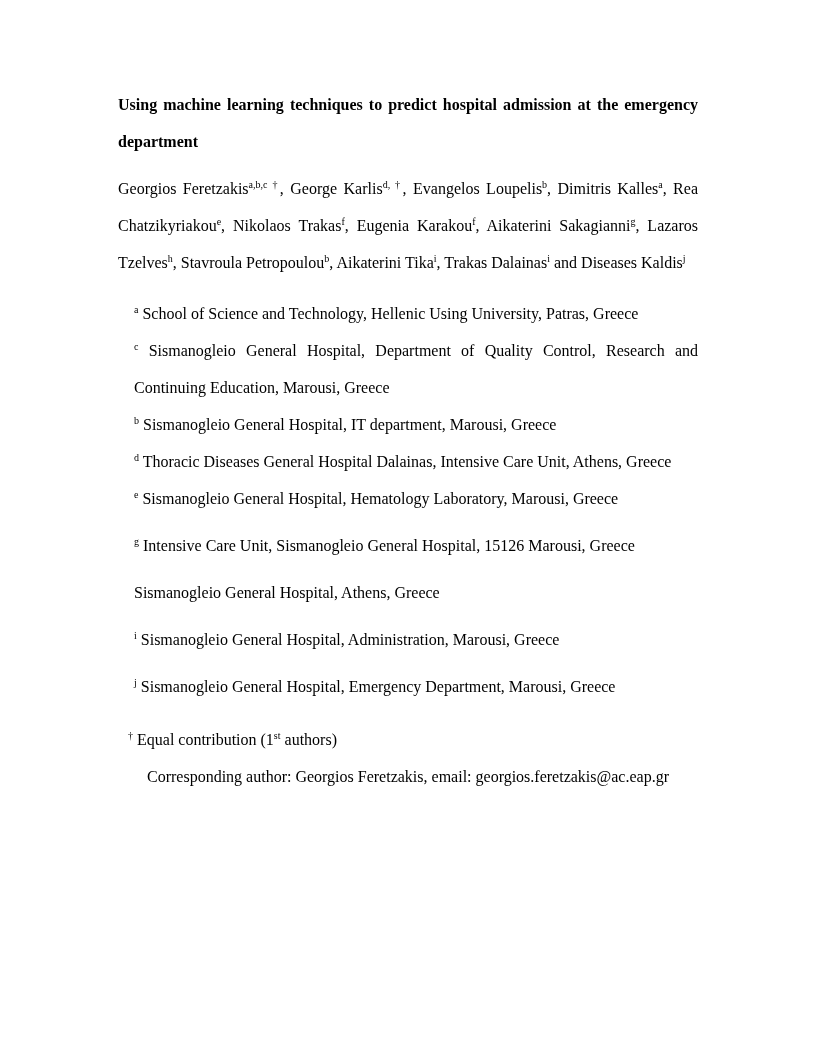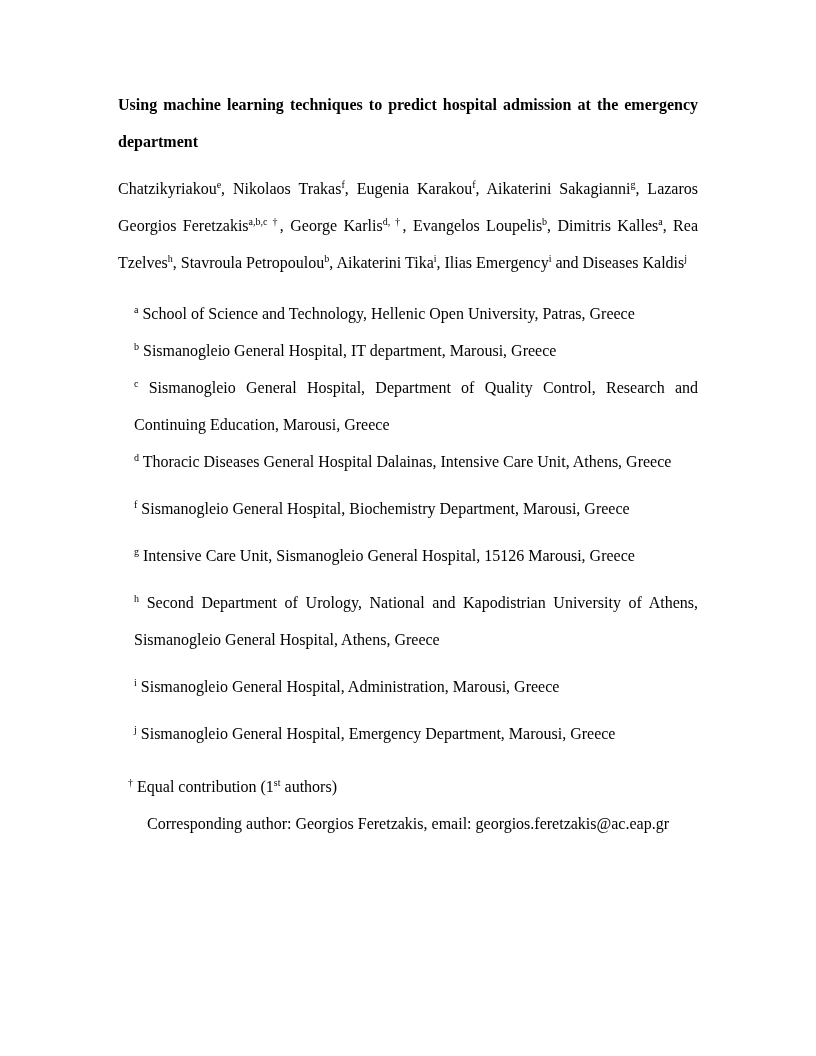--- a/index.html
+++ b/index.html
@@ -63,47 +63,46 @@
 <body>
 
 <div class="page">
 
   <h1 class="title">
     <div class="line just">Using machine learning techniques to predict hospital admission at the emergency</div>
     <div class="line">department</div>
   </h1>
 
   <div class="authors">
+    <div class="line just"><span>Georgios Feretzakis</span><sup>a,b,c †</sup><span>, George Karlis</span><sup>d, †</sup><span>, Evangelos Loupelis</span><sup>b</sup><span>, Dimitris Kalles</span><sup>a</sup><span>, Rea</span></div>
     <div class="line just"><span>Chatzikyriakou</span><sup>e</sup><span>, Nikolaos Trakas</span><sup>f</sup><span>, Eugenia Karakou</span><sup>f</sup><span>, Aikaterini Sakagianni</span><sup>g</sup><span>, Lazaros</span></div>
-    <div class="line just"><span>Georgios Feretzakis</span><sup>a,b,c †</sup><span>, George Karlis</span><sup>d, †</sup><span>, Evangelos Loupelis</span><sup>b</sup><span>, Dimitris Kalles</span><sup>a</sup><span>, Rea</span></div>
-    <div class="line"><span>Tzelves</span><sup>h</sup><span>, Stavroula Petropoulou</span><sup>b</sup><span>, Aikaterini Tika</span><sup>i</sup><span>, Ilias Emergency</span><sup>i</sup><span> and Diseases Kaldis</span><sup>j</sup></div>
+    <div class="line"><span>Tzelves</span><sup>h</sup><span>, Stavroula Petropoulou</span><sup>b</sup><span>, Aikaterini Tika</span><sup>i</sup><span>, Trakas Dalainas</span><sup>i</sup><span> and Diseases Kaldis</span><sup>j</sup></div>
   </div>
 
   <div class="affiliations">
     <div class="affil">
-      <div class="line"><sup>a</sup><span> School of Science and Technology, Hellenic Open University, Patras, Greece</span></div>
-    </div>
-    <div class="affil">
-      <div class="line"><sup>b</sup><span> Sismanogleio General Hospital, IT department, Marousi, Greece</span></div>
+      <div class="line"><sup>a</sup><span> School of Science and Technology, Hellenic Using University, Patras, Greece</span></div>
     </div>
     <div class="affil">
       <div class="line just"><sup>c</sup><span> Sismanogleio General Hospital, Department of Quality Control, Research and</span></div>
       <div class="line"><span>Continuing Education, Marousi, Greece</span></div>
     </div>
     <div class="affil">
+      <div class="line"><sup>b</sup><span> Sismanogleio General Hospital, IT department, Marousi, Greece</span></div>
+    </div>
+    <div class="affil">
       <div class="line"><sup>d</sup><span> Thoracic Diseases General Hospital Dalainas, Intensive Care Unit, Athens, Greece</span></div>
     </div>
-    <div class="affil spaced">
-      <div class="line"><sup>f</sup><span> Sismanogleio General Hospital, Biochemistry Department, Marousi, Greece</span></div>
+    <div class="affil">
+      <div class="line"><sup>e</sup><span> Sismanogleio General Hospital, Hematology Laboratory, Marousi, Greece</span></div>
     </div>
     <div class="affil spaced">
       <div class="line"><sup>g</sup><span> Intensive Care Unit, Sismanogleio General Hospital, 15126 Marousi, Greece</span></div>
     </div>
     <div class="affil spaced">
-      <div class="line just"><sup>h</sup><span> Second Department of Urology, National and Kapodistrian University of Athens,</span></div>
       <div class="line"><span>Sismanogleio General Hospital, Athens, Greece</span></div>
     </div>
     <div class="affil spaced">
       <div class="line"><sup>i</sup><span> Sismanogleio General Hospital, Administration, Marousi, Greece</span></div>
     </div>
     <div class="affil spaced">
       <div class="line"><sup>j</sup><span> Sismanogleio General Hospital, Emergency Department, Marousi, Greece</span></div>
     </div>
   </div>
 

